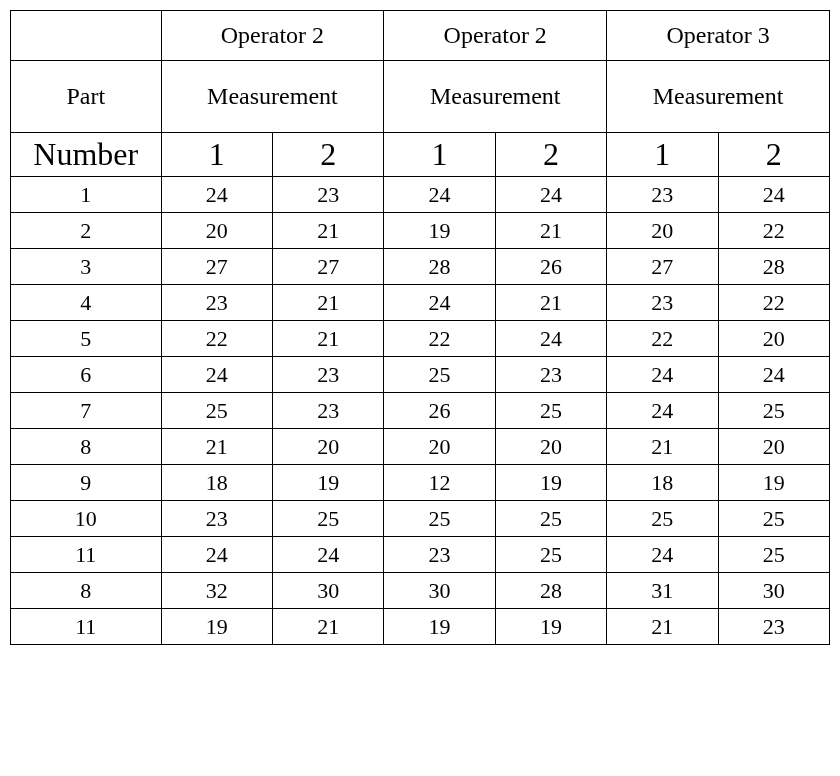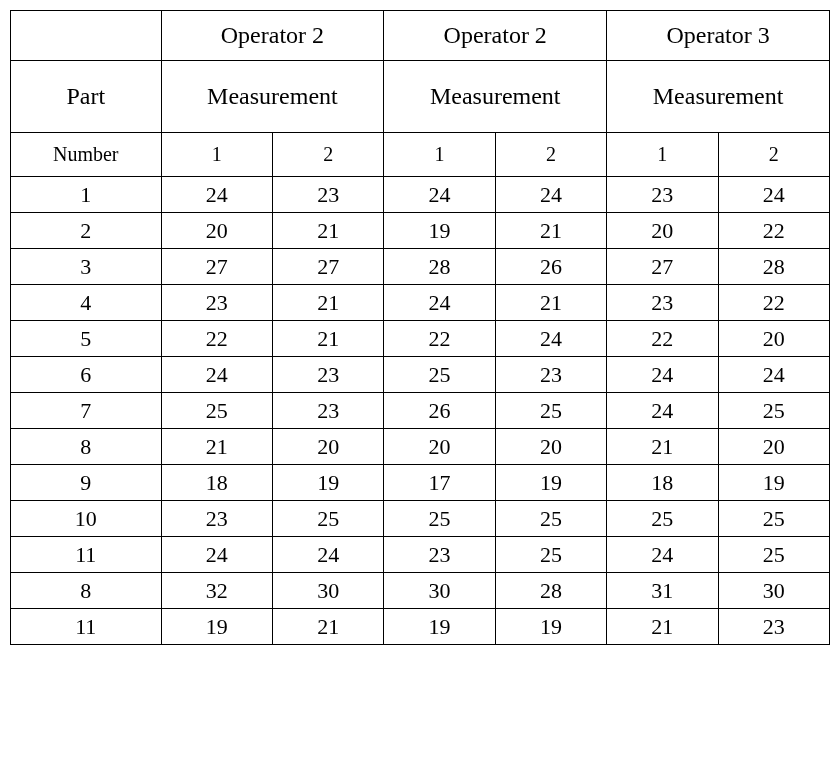--- a/index.html
+++ b/index.html
@@ -28,21 +28,21 @@
     .hdr-top {
       height: 50px;
       font-size: 24px;
     }
     .hdr-mid {
       height: 72px;
       font-size: 24px;
     }
     .hdr-sub {
       height: 44px;
-      font-size: 20px;
+      font-size: 32px;
     }
     .data-row td {
       height: 36px;
       font-size: 22px;
     }
     .col-part {
       width: 150px;
     }
     .col-meas {
       width: 111px;
@@ -154,21 +154,21 @@
         <td>20</td>
         <td>20</td>
         <td>20</td>
         <td>21</td>
         <td>20</td>
       </tr>
       <tr class="data-row">
         <td>9</td>
         <td>18</td>
         <td>19</td>
-        <td>17</td>
+        <td>12</td>
         <td>19</td>
         <td>18</td>
         <td>19</td>
       </tr>
       <tr class="data-row">
         <td>10</td>
         <td>23</td>
         <td>25</td>
         <td>25</td>
         <td>25</td>

